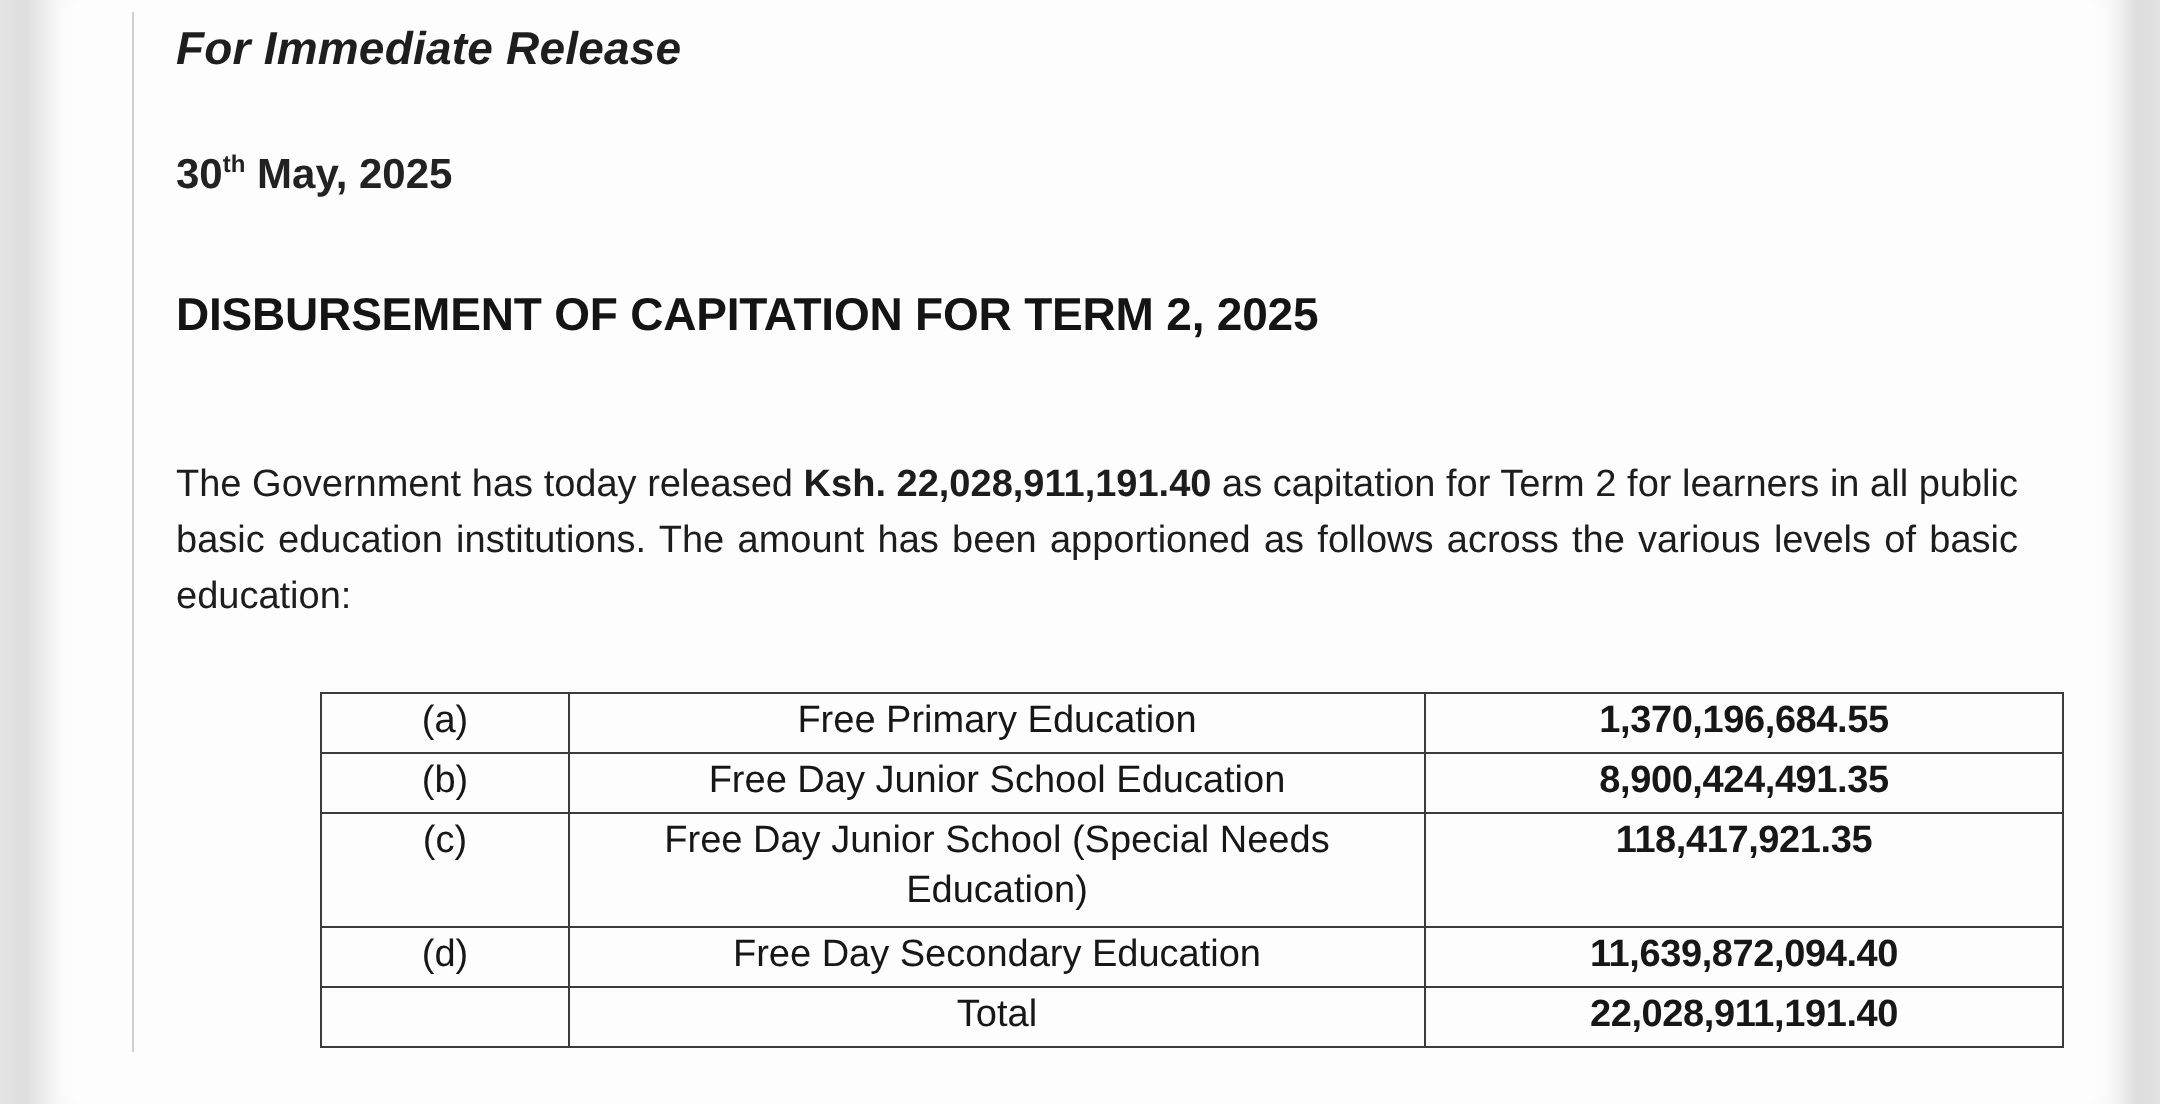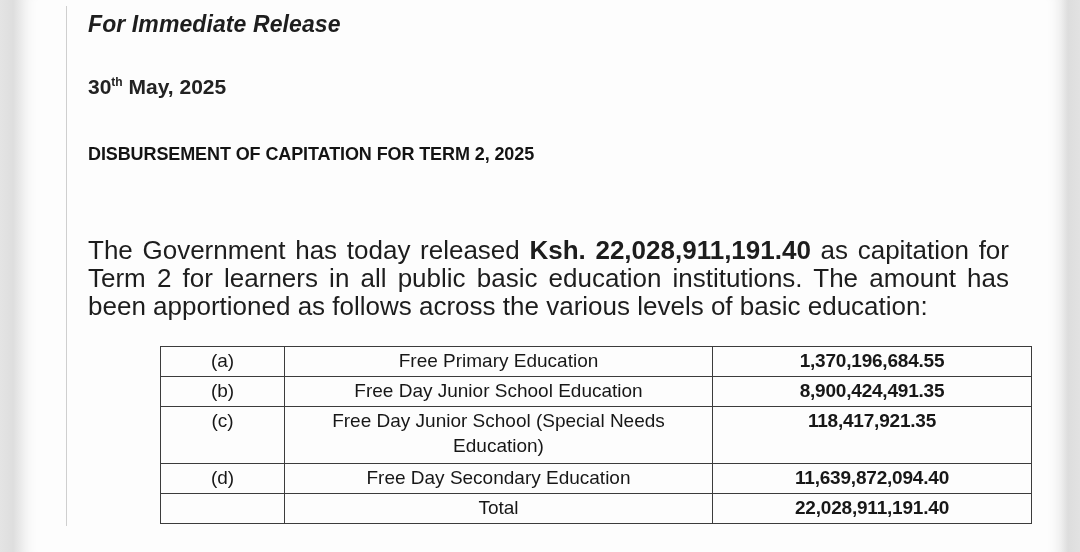--- a/index.html
+++ b/index.html
@@ -86,32 +86,32 @@
     font-size: 12px;
     vertical-align: super;
     font-weight: bold;
     margin-top: 45px;
   }
 
   .doc-title {
     position: absolute;
     left: 0;
     top: 144px;
-    font-size: 18px;
+    font-size: 23px;
     font-weight: bold;
     letter-spacing: -0.1px;
     color: #141414;
   }
 
   .body-copy {
     position: absolute;
     left: 0;
     top: 210px;
     width: 921px;
-    font-size: 26px;
+    font-size: 19px;
     line-height: 28px;
     text-align: justify;
     text-justify: inter-word;
     color: #1d1d1d;
   }
   .body-copy b { font-weight: bold; }
 
   
   .table-wrap {
     position: absolute;

